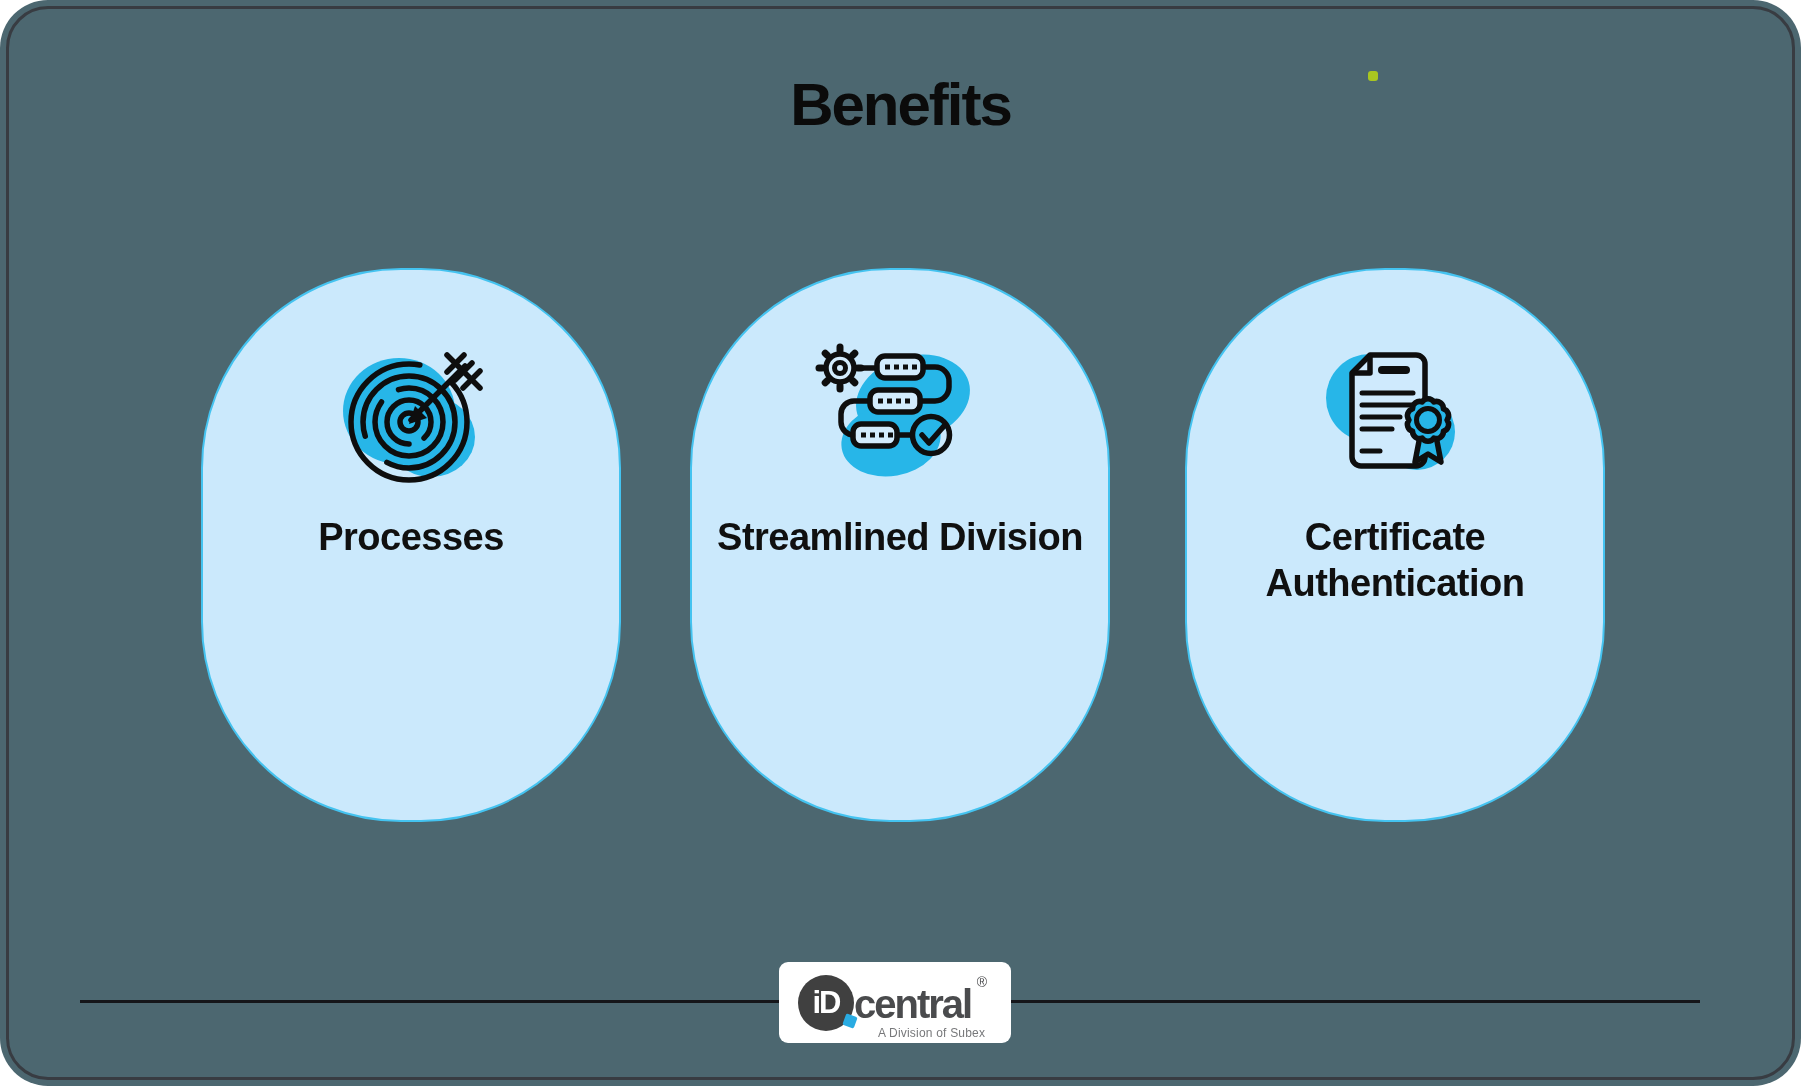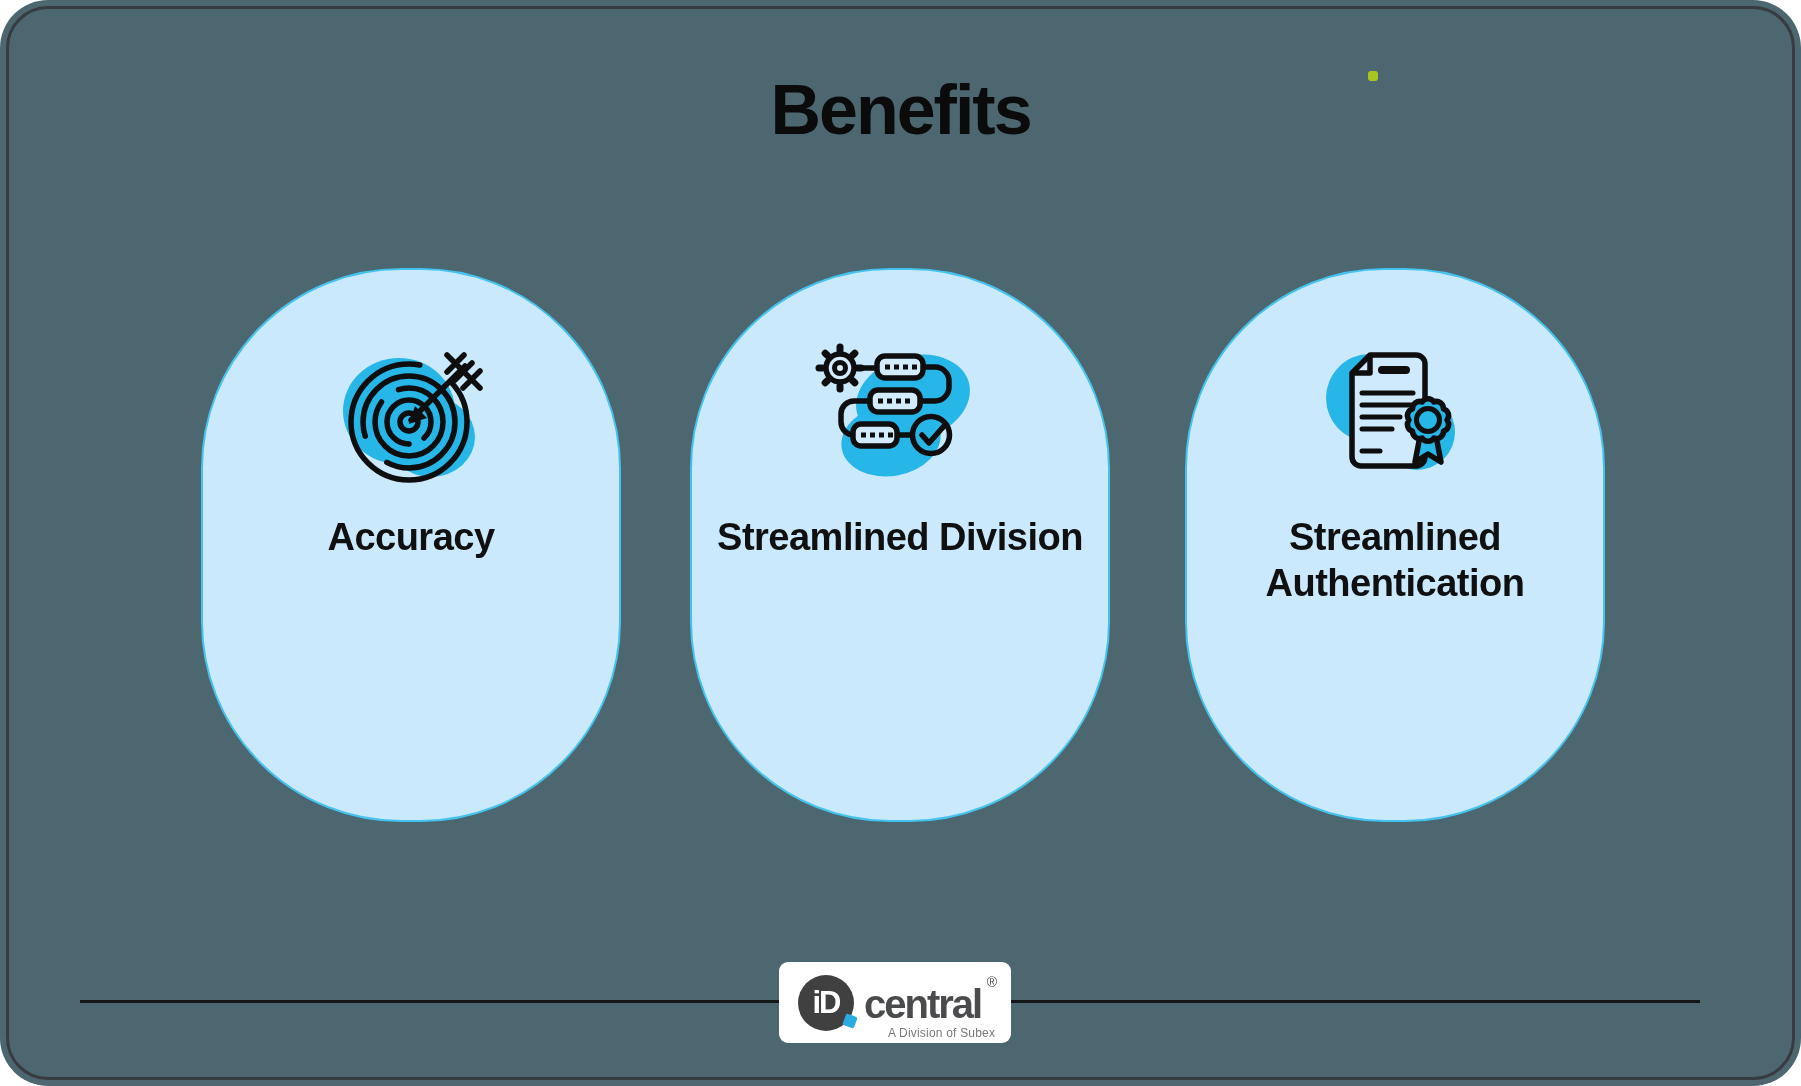--- a/index.html
+++ b/index.html
@@ -15,21 +15,21 @@
     position:absolute;
     left:6px;top:6px;right:6px;bottom:6px;
     border:3px solid #383c42;
     border-radius:42px;
     pointer-events:none;
   }
   .title{
     position:absolute;
     left:0;right:0;top:70px;
     text-align:center;
-    font-size:70px;
+    font-size:60px;
     font-weight:800;
     letter-spacing:-2px;
     color:#0b0b0b;
     line-height:1.15;
   }
   .accent-dot{
     position:absolute;
     left:1368px;top:71px;
     width:10px;height:10px;
     border-radius:3px;
@@ -101,21 +101,21 @@
     content:"";
     position:absolute;
     right:-2px;bottom:4px;
     width:12px;height:12px;
     background:#29abe2;
     transform:rotate(20deg);
     border-radius:2px;
   }
   .logo-wordmark{
     position:relative;
-    margin-left:10px;
+    margin-left:0;
     padding-top:2px;
   }
   .logo-brand-text{
     font-size:40px;
     font-weight:800;
     letter-spacing:-2px;
     color:#4a4b4d;
     line-height:1;
   }
   .registered-mark{
@@ -154,21 +154,21 @@
           <circle cx="78" cy="85" r="34" pathLength="100" stroke-dasharray="90 10" stroke-dashoffset="30"></circle>
           <circle cx="78" cy="85" r="22" pathLength="100" stroke-dasharray="88 12" stroke-dashoffset="75"></circle>
           <circle cx="78" cy="85" r="9"></circle>
           <line x1="80" y1="83" x2="134" y2="29"></line>
           <path d="M116,35 l17,-17 M124,43 l17,-17 M132,51 l17,-17"></path>
           <path d="M116,18 l33,33"></path>
         </g>
         <path d="M78,87 l18,-6 -12,-12 z" fill="#0e0e0e"></path>
       </svg>
     </div>
-    <div class="card-label">Accuracy</div>
+    <div class="card-label">Processes</div>
   </div>
 
   <div class="card card-2">
     <div class="icon-wrap">
       <svg width="175" height="150" viewBox="0 0 175 150" aria-hidden="true">
         <ellipse cx="100" cy="60" rx="58" ry="42" fill="#27b6e8" transform="rotate(-16 100 60)"></ellipse>
         <ellipse cx="78" cy="102" rx="50" ry="36" fill="#27b6e8" transform="rotate(-10 78 102)"></ellipse>
         <g fill="none" stroke="#0e0e0e" stroke-width="5.5" stroke-linejoin="round" stroke-linecap="round">
           <path d="M44,30 H62"></path>
           <path d="M110,29 h12 a14,14 0 0 1 14,14 v6 a14,14 0 0 1 -14,14 h-15"></path>
@@ -235,21 +235,21 @@
         <path d="M100,98 L95,124 L108,116 L121,124 L116,98" fill="#27b6e8" stroke="#0e0e0e" stroke-width="5.5" stroke-linejoin="round"></path>
 
         <path d="M127,82
                  A7 7 0 0 1 123.4,93.2 A7 7 0 0 1 113.9,100.1 A7 7 0 0 1 102.1,100.1
                  A7 7 0 0 1 92.6,93.2  A7 7 0 0 1 89,82     A7 7 0 0 1 92.6,70.8
                  A7 7 0 0 1 102.1,63.9 A7 7 0 0 1 113.9,63.9 A7 7 0 0 1 123.4,70.8
                  A7 7 0 0 1 127,82 Z" fill="#27b6e8" stroke="#0e0e0e" stroke-width="5.5" stroke-linejoin="round"></path>
         <circle cx="108" cy="82" r="11.5" fill="none" stroke="#0e0e0e" stroke-width="5"></circle>
       </svg>
     </div>
-    <div class="card-label">Streamlined Authentication</div>
+    <div class="card-label">Certificate Authentication</div>
   </div>
 
   <div class="divider"></div>
 
   <div class="logo-card">
     <div class="logo-circle">iD</div>
     <div class="logo-wordmark">
       <span class="logo-brand-text">central</span>
       <span class="registered-mark">®</span>
       <span class="logo-tagline">A Division of Subex</span>

